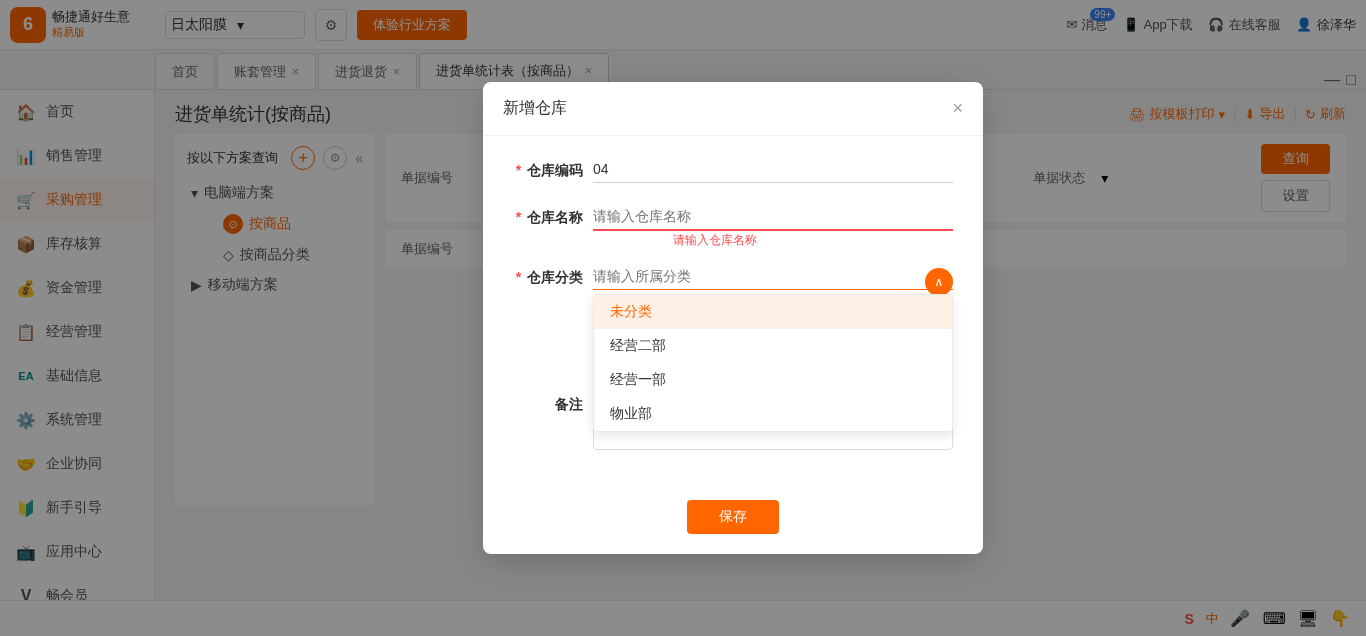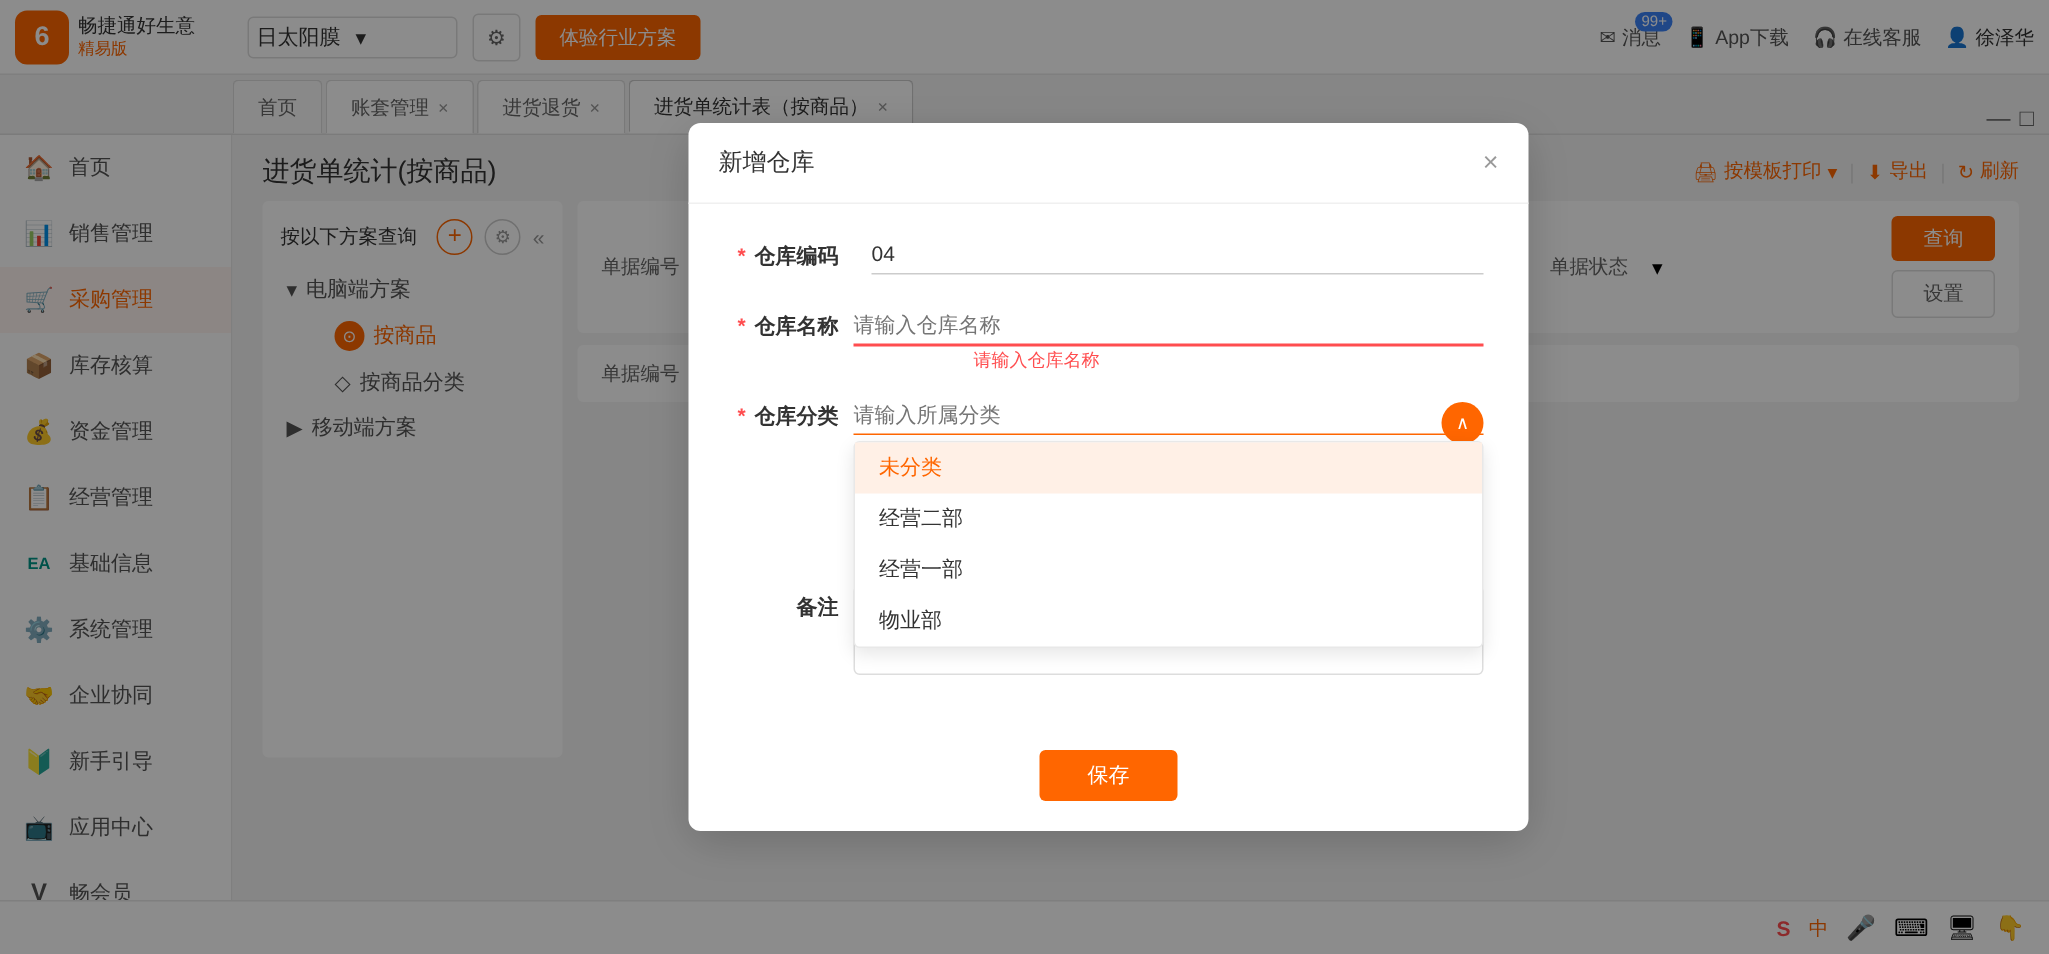--- a/index.html
+++ b/index.html
@@ -199,21 +199,21 @@
       z-index: 100;
     }
 
     
     .modal {
       position: fixed;
       top: 50%; left: 50%;
       transform: translate(-40%, -50%);
       background: #fff;
       border-radius: 8px;
-      width: 560px;
+      width: 500px;
       z-index: 200;
       box-shadow: 0 8px 32px rgba(0,0,0,0.18);
       padding-bottom: 20px;
     }
     .modal-header {
       display: flex; align-items: center; justify-content: space-between;
       padding: 16px 20px;
       border-bottom: 1px solid #f0f0f0;
     }
     .modal-title { font-size: 16px; color: #333; font-weight: 500; }
@@ -230,21 +230,20 @@
     }
     .required { color: #ff4d4f; margin-right: 2px; }
     .form-input {
       flex: 1;
       border: none;
       border-bottom: 1px solid #ccc;
       padding: 5px 0;
       font-size: 14px;
       color: #333;
       outline: none;
-      margin-left: 12px;
     }
     .form-input-error {
       flex: 1;
       border: none;
       border-bottom: 2px solid #ff4d4f;
       padding: 5px 0;
       font-size: 14px;
       outline: none;
     }
     .error-msg {

